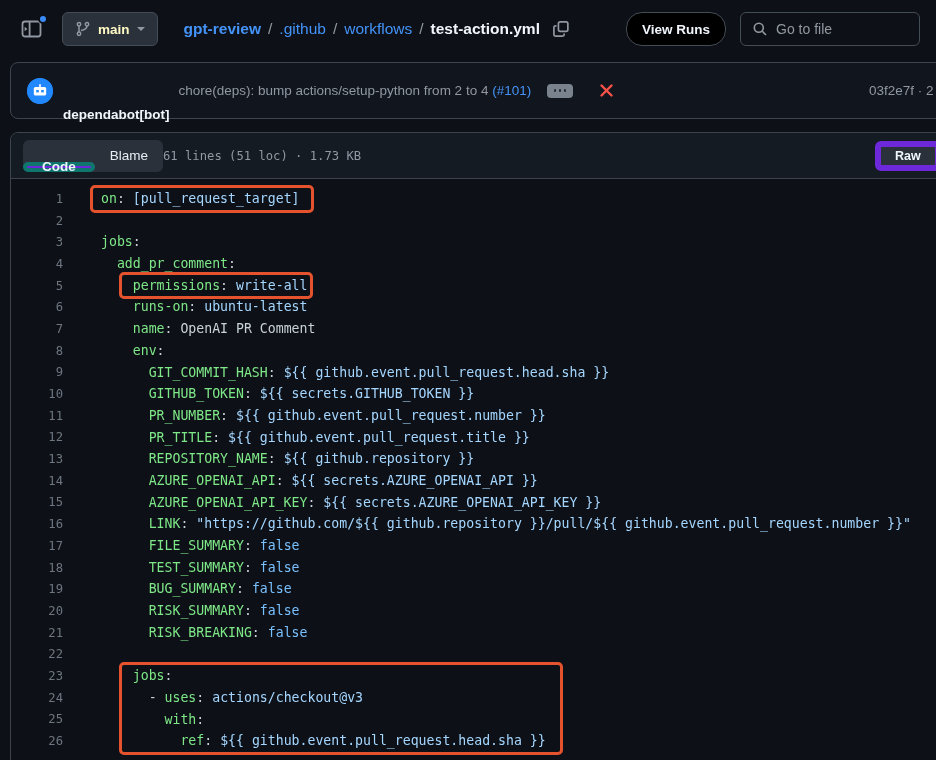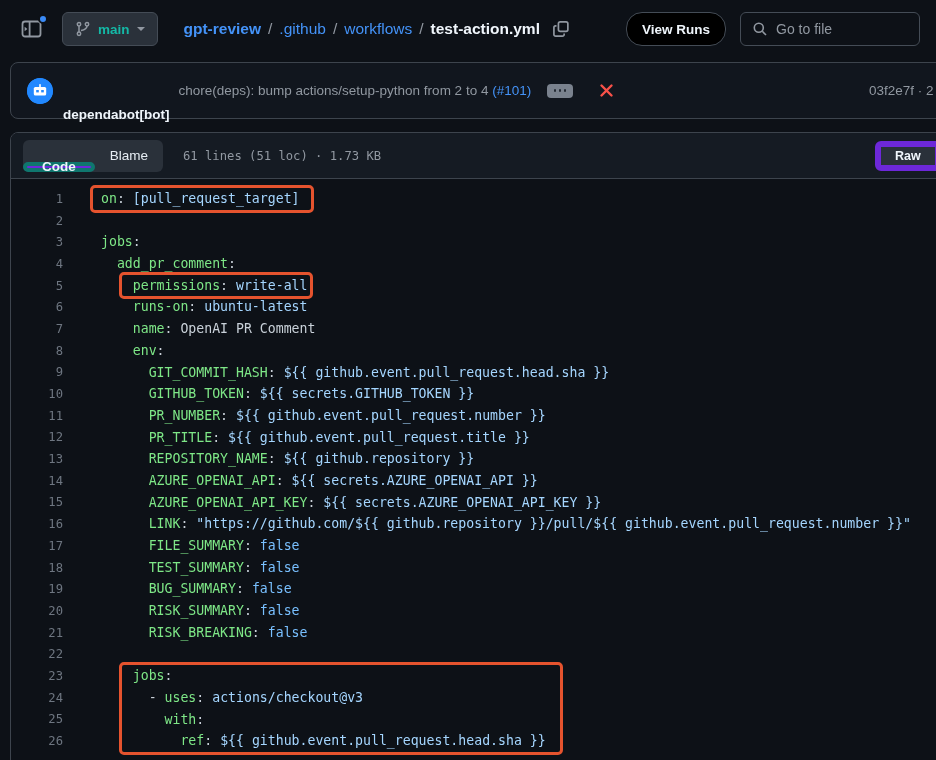--- a/index.html
+++ b/index.html
@@ -8,21 +8,21 @@
     background:#0d1117;
     font-family:"Liberation Sans", sans-serif;
     color:#e6edf3;
     position:relative;
   }
   
   .top-header { position:absolute; top:0; left:0; width:936px; height:58px; display:flex; align-items:center; padding:0 16px; background:#0d1117; }
   .panel-btn { width:32px; height:32px; display:flex; align-items:center; justify-content:center; position:relative; border-radius:6px; cursor:pointer; }
   .panel-dot { position:absolute; top:1px; right:0px; width:10px; height:10px; border-radius:50%; background:#3a8bf7; border:2px solid #0d1117; }
   .branch-btn { margin-left:14px; display:flex; align-items:center; gap:7px; background:#2a313a; border:1px solid #444c56; border-radius:6px; padding:6px 12px; height:34px; cursor:pointer; }
-  .branch-btn .label { font-size:13.5px; font-weight:700; color:#14b8a6; }
+  .branch-btn .label { font-size:13.5px; font-weight:700; color:#fef9c3; }
   .caret { width:0; height:0; border-left:4px solid transparent; border-right:4px solid transparent; border-top:4.5px solid #9198a1; }
   .breadcrumb { margin-left:26px; font-size:15.5px; display:flex; align-items:center; white-space:nowrap; }
   .breadcrumb .sep { color:#9198a1; padding:0 7px; }
   .bc-link { color:#4493f8; text-decoration:none; cursor:pointer; }
   .bc-repo { font-weight:600; }
   .bc-file { color:#f0f6fc; font-weight:700; }
   .copy-path { margin-left:12px; cursor:pointer; display:flex; align-items:center; }
   .hdr-right { margin-left:auto; display:flex; align-items:center; gap:14px; }
   .view-runs-btn { background:#000000; border:1px solid #444c56; border-radius:16px; color:#f0f6fc; font-size:13.5px; font-weight:600; padding:0 15px; height:34px; display:flex; align-items:center; cursor:pointer; }
   .goto-file { display:flex; align-items:center; gap:8px; border:1px solid #444c56; border-radius:6px; height:34px; width:180px; padding:0 11px; background:#0d1117; cursor:text; }
@@ -36,21 +36,21 @@
   .ellipsis-pill { margin-left:16px; width:26px; height:14px; border-radius:4px; background:#7a828e; display:flex; align-items:center; justify-content:center; gap:2.5px; cursor:pointer; flex:0 0 auto; }
   .ellipsis-pill i { width:2.5px; height:2.5px; border-radius:50%; background:#262c36; display:block; }
   .status-x { margin-left:26px; cursor:pointer; display:flex; align-items:center; }
   .commit-meta { position:absolute; left:858px; top:20px; font-size:13.5px; color:#9198a1; white-space:nowrap; }
   
   .code-panel { position:absolute; top:132px; left:10px; width:958px; height:640px; border:1px solid #3d444d; border-radius:8px 8px 0 0; background:#0d1117; overflow:hidden; }
   .code-header { height:46px; background:#151b23; border-bottom:1px solid #3d444d; display:flex; align-items:center; padding:0 8px 0 8px; position:relative; }
   .seg-control { display:inline-flex; background:#2a313a; border-radius:6px; height:32px; margin-left:4px; }
   .seg-btn { font-size:13.5px; padding:0 15px; display:flex; align-items:center; cursor:pointer; color:#e6edf3; border-radius:6px; }
   .seg-btn.active { background:#6d28d9; border:4px solid #0f766e; font-weight:700; color:#f0f6fc;margin-top:22px; }
-  .file-meta { margin-left:20px; font-family:"DejaVu Sans Mono", monospace; font-size:12.2px; color:#9198a1; }
+  .file-meta { font-family:"DejaVu Sans Mono", monospace; font-size:12.2px; color:#9198a1; }
   .raw-btn { position:absolute; left:864px; top:8px; height:30px; background:#2a313a; border:6px solid #6d28d9; border-radius:6px 0 0 6px; color:#f0f6fc; font-size:12.5px; font-weight:600; display:flex; align-items:center; padding:0 14px; cursor:pointer; }
   
   .code-body { position:relative; padding-top:9px; font-family:"DejaVu Sans Mono", monospace; font-size:13.2px; }
   .code-row { display:flex; height:21.7px; align-items:center; }
   .ln { width:52px; flex:0 0 52px; text-align:right; color:#6e7681; font-size:12.2px; cursor:pointer; user-select:none; }
   .cl { margin:0; padding-left:38px; white-space:pre; line-height:21.7px; }
   .tok-pln { color:#c9d1d9; }
   .tok-key { color:#7ee787; }
   .tok-str { color:#a5d6ff; }
   .tok-cst { color:#79c0ff; }

